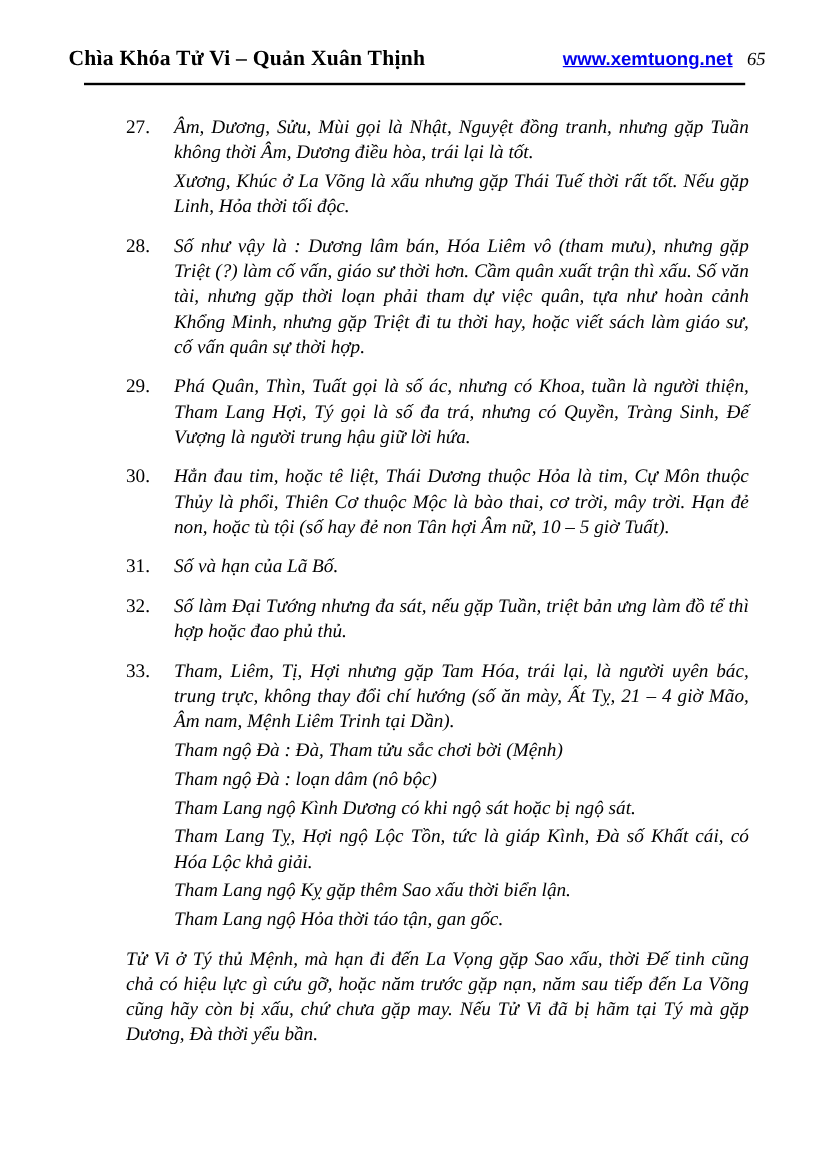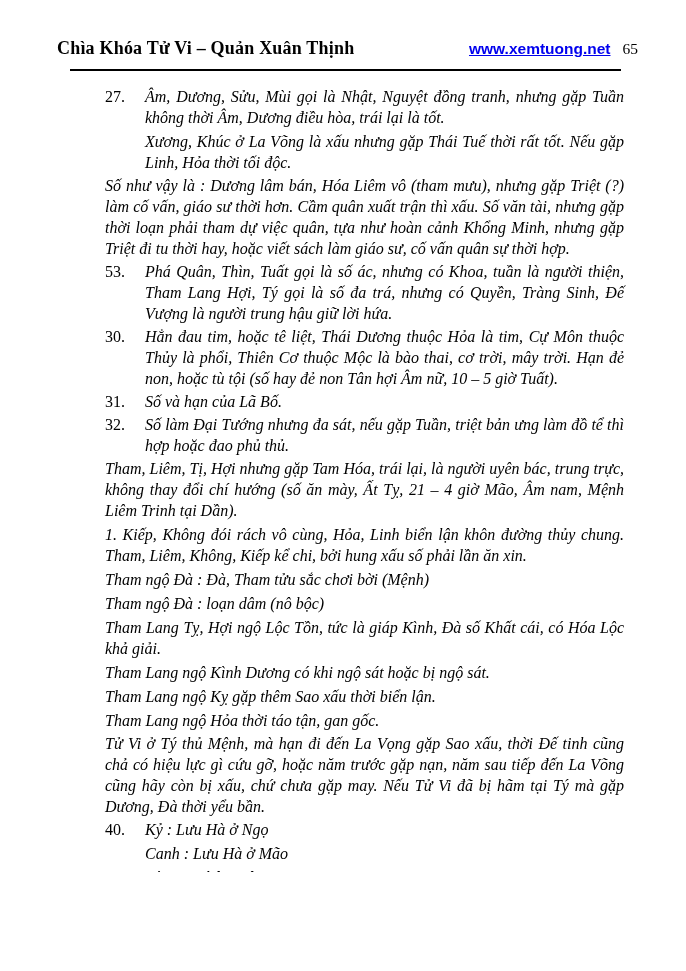--- a/index.html
+++ b/index.html
@@ -41,40 +41,41 @@
     font-weight: bold;
     font-size: 15.5px;
     color: #0000ee;
     text-decoration: underline;
     cursor: pointer;
     white-space: nowrap;
   }
   .page-num {
     font-size: 15.5px;
     font-family: "Liberation Serif", serif;
+    font-style: italic;
   }
   .rule {
     position: absolute;
     top: 69px;
     left: 70px;
     width: 551px;
     height: 0;
     border-top: 2px solid #000000;
   }
   .content {
     position: absolute;
     top: 84px;
     left: 105px;
     width: 519px;
     font-size: 16px;
     line-height: 21px;
   }
   .item {
     display: flex;
-    margin-top: 2px;
+    margin-top: 12px;
   }
   .item-num {
     flex: 0 0 40px;
     width: 40px;
     text-align: left;
   }
   .item-body {
     flex: 1;
     min-width: 0;
     font-style: italic;
@@ -104,26 +105,27 @@
 
   <main class="content" id="items-container">
       <div class="item">
         <div class="item-num">27.</div>
         <div class="item-body">
           <p class="para">Âm, Dương, Sửu, Mùi gọi là Nhật, Nguyệt đồng tranh, nhưng gặp Tuần không thời Âm, Dương điều hòa, trái lại là tốt.</p>
           <p class="para">Xương, Khúc ở La Võng là xấu nhưng gặp Thái Tuế thời rất tốt. Nếu gặp Linh, Hỏa thời tối độc.</p>
         </div>
       </div>
       <div class="item">
+        <div class="item-num">28.</div>
         <div class="item-body">
           <p class="para">Số như vậy là : Dương lâm bán, Hóa Liêm vô (tham mưu), nhưng gặp Triệt (?) làm cố vấn, giáo sư thời hơn. Cầm quân xuất trận thì xấu. Số văn tài, nhưng gặp thời loạn phải tham dự việc quân, tựa như hoàn cảnh Khổng Minh, nhưng gặp Triệt đi tu thời hay, hoặc viết sách làm giáo sư, cố vấn quân sự thời hợp.</p>
         </div>
       </div>
       <div class="item">
-        <div class="item-num">53.</div>
+        <div class="item-num">29.</div>
         <div class="item-body">
           <p class="para">Phá Quân, Thìn, Tuất gọi là số ác, nhưng có Khoa, tuần là người thiện, Tham Lang Hợi, Tý gọi là số đa trá, nhưng có Quyền, Tràng Sinh, Đế Vượng là người trung hậu giữ lời hứa.</p>
         </div>
       </div>
       <div class="item">
         <div class="item-num">30.</div>
         <div class="item-body">
           <p class="para">Hẳn đau tim, hoặc tê liệt, Thái Dương thuộc Hỏa là tim, Cự Môn thuộc Thủy là phổi, Thiên Cơ thuộc Mộc là bào thai, cơ trời, mây trời. Hạn đẻ non, hoặc tù tội (số hay đẻ non Tân hợi Âm nữ, 10 – 5 giờ Tuất).</p>
         </div>
       </div>
@@ -133,27 +135,27 @@
           <p class="para">Số và hạn của Lã Bố.</p>
         </div>
       </div>
       <div class="item">
         <div class="item-num">32.</div>
         <div class="item-body">
           <p class="para">Số làm Đại Tướng nhưng đa sát, nếu gặp Tuần, triệt bản ưng làm đồ tể thì hợp hoặc đao phủ thủ.</p>
         </div>
       </div>
       <div class="item">
+        <div class="item-num">33.</div>
         <div class="item-body">
           <p class="para">Tham, Liêm, Tị, Hợi nhưng gặp Tam Hóa, trái lại, là người uyên bác, trung trực, không thay đổi chí hướng (số ăn mày, Ất Tỵ, 21 – 4 giờ Mão, Âm nam, Mệnh Liêm Trinh tại Dần).</p>
-          <p class="para">1. Kiếp, Không đói rách vô cùng, Hỏa, Linh biển lận khôn đường thủy chung. Tham, Liêm, Không, Kiếp kể chi, bởi hung xấu số phải lần ăn xin.</p>
           <p class="para">Tham ngộ Đà : Đà, Tham tửu sắc chơi bời (Mệnh)</p>
           <p class="para">Tham ngộ Đà : loạn dâm (nô bộc)</p>
+          <p class="para">Tham Lang ngộ Kình Dương có khi ngộ sát hoặc bị ngộ sát.</p>
           <p class="para">Tham Lang Tỵ, Hợi ngộ Lộc Tồn, tức là giáp Kình, Đà số Khất cái, có Hóa Lộc khả giải.</p>
-          <p class="para">Tham Lang ngộ Kình Dương có khi ngộ sát hoặc bị ngộ sát.</p>
           <p class="para">Tham Lang ngộ Kỵ gặp thêm Sao xấu thời biển lận.</p>
           <p class="para">Tham Lang ngộ Hỏa thời táo tận, gan gốc.</p>
         </div>
       </div>
       <div class="item">
         <div class="item-body">
           <p class="para">Tử Vi ở Tý thủ Mệnh, mà hạn đi đến La Vọng gặp Sao xấu, thời Đế tinh cũng chả có hiệu lực gì cứu gỡ, hoặc năm trước gặp nạn, năm sau tiếp đến La Võng cũng hãy còn bị xấu, chứ chưa gặp may. Nếu Tử Vi đã bị hãm tại Tý mà gặp Dương, Đà thời yểu bần.</p>
         </div>
       </div>
       <div class="item">

